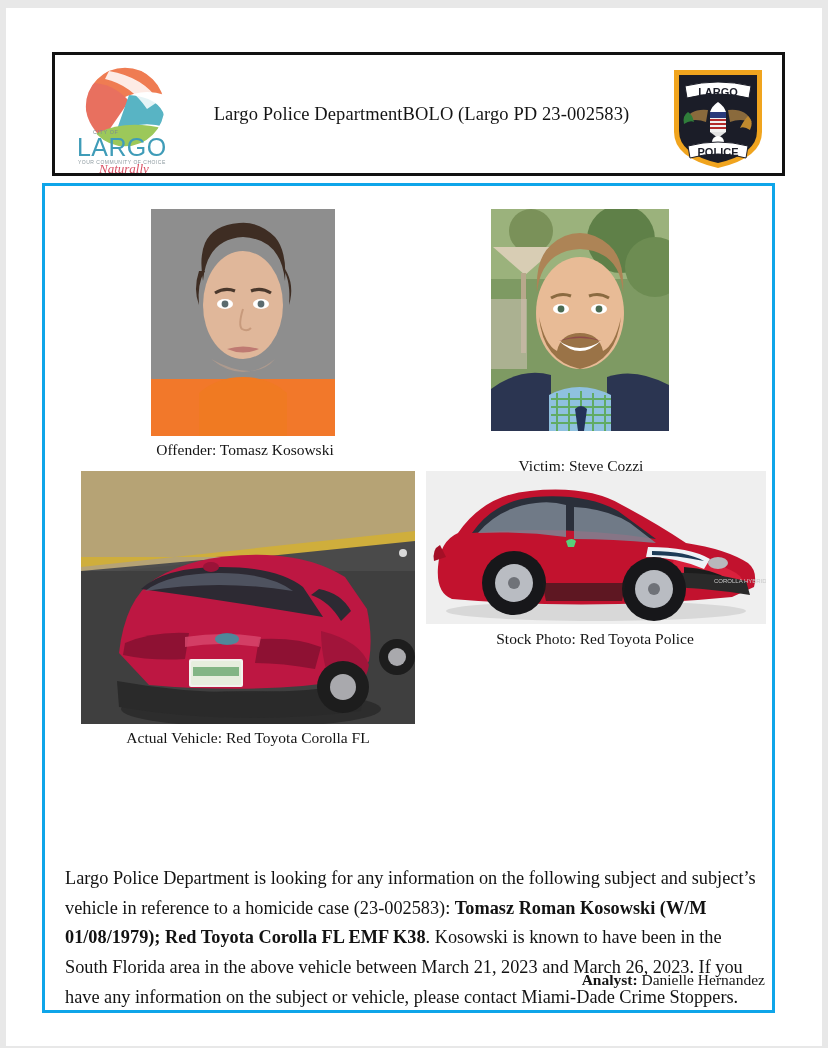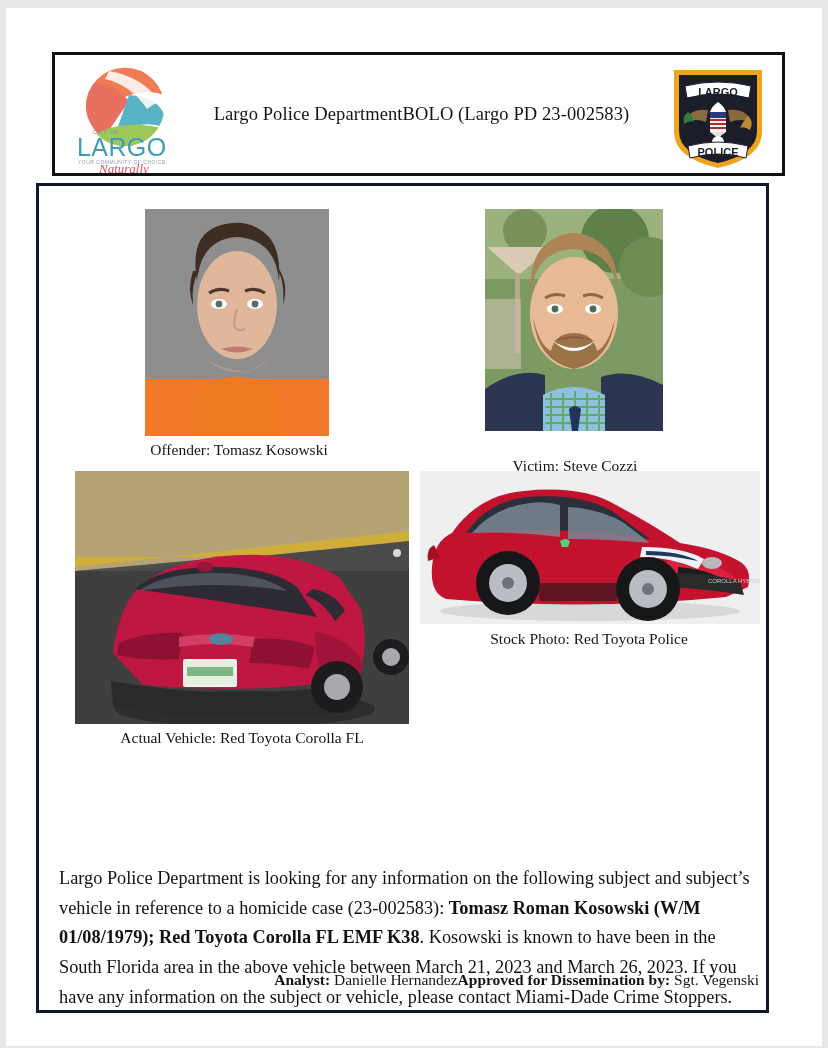--- a/index.html
+++ b/index.html
@@ -68,25 +68,25 @@
     right: 10px;
     top: 5px;
     width: 108px;
     height: 112px;
   }
   .badge svg { display: block; }
 
   
   .body-box {
     position: absolute;
-    left: 30px;
+    left: 36px;
     top: 175px;
     width: 733px;
     height: 830px;
-    border: 3px solid #0f172a;
+    border: 3px solid #0ea5e9;
     box-sizing: border-box;
     background: #ffffff;
   }
 
   
   .photo {
     position: absolute;
     overflow: hidden;
     background: #cfcfcf;
   }
@@ -318,20 +318,16 @@
 
     <div class="body-text">
       <span>Largo Police Department is looking for any information on the following subject and subject’s vehicle in reference to a homicide case (23-002583): </span><b>Tomasz Roman Kosowski (W/M 01/08/1979); Red Toyota Corolla FL EMF K38</b><span>. Kosowski is known to have been in the South Florida area in the above vehicle between March 21, 2023 and March 26, 2023. If you have any information on the subject or vehicle, please contact Miami-Dade Crime Stoppers.</span>
     </div>
 
     <div class="footer-row">
       <div class="footer-cell">
         <span class="lbl">Analyst:</span>
         <span class="val">Danielle Hernandez</span>
       </div>
-      <div class="footer-cell">
-        <span class="lbl">Approved for Dissemination by:</span>
-        <span class="val">Sgt. Vegenski</span>
-      </div>
     </div>
 
   </div>
 </div>
 
 </body></html>

